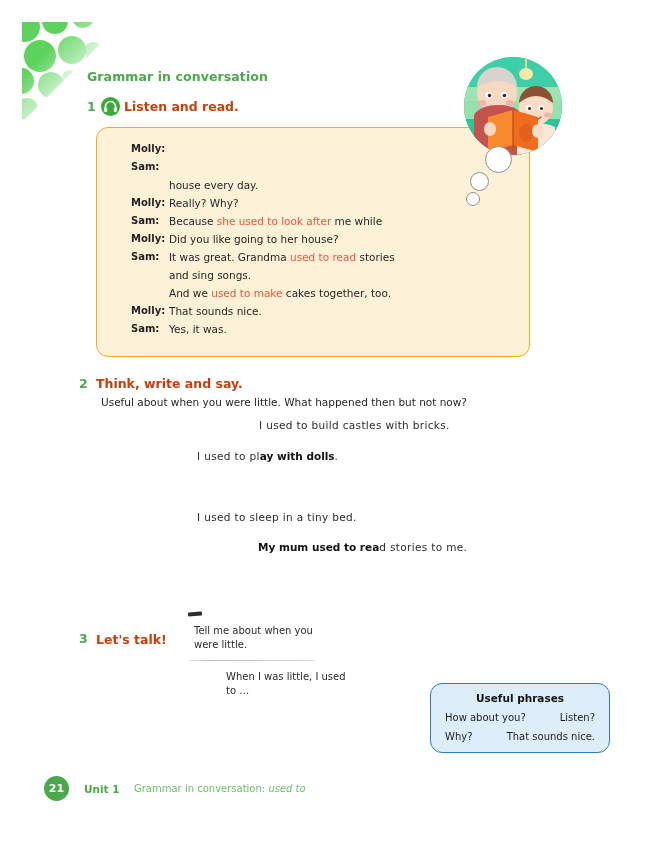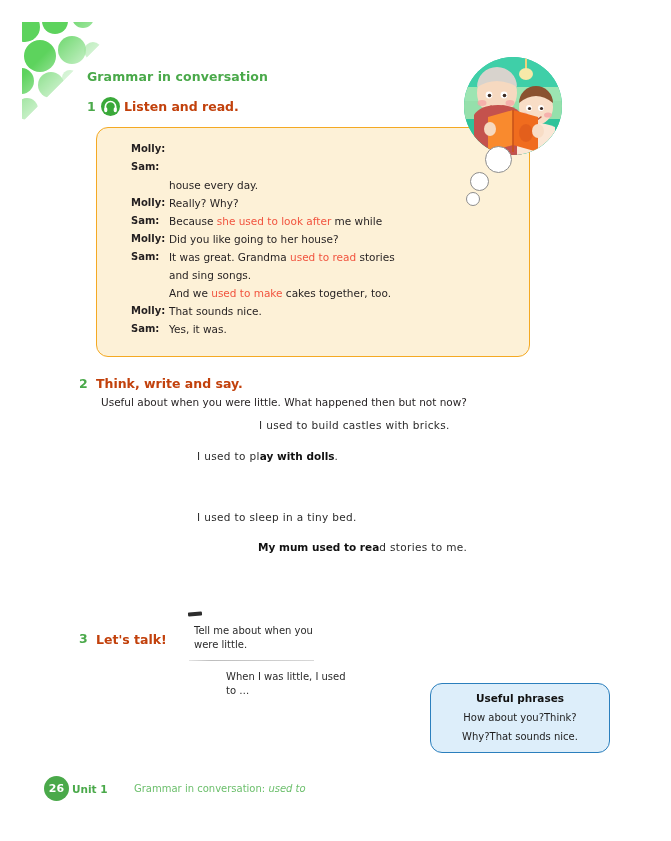--- a/index.html
+++ b/index.html
@@ -202,21 +202,21 @@
   }
   #useful-phrases-title {
     text-align: center;
     font-size: 10.5px;
     font-weight: bold;
     color: #111;
     margin-top: 8px;
   }
   .phrase-row {
     display: flex;
-    justify-content: center;
+    justify-content: space-between;
     font-size: 10px;
     color: #1d1d1d;
     padding: 0 14px;
     margin-top: 8px;
   }
 
   
   #page-number-badge {
     position: absolute;
     left: 44px;
@@ -227,21 +227,21 @@
     background: #4aa94a;
     color: #ffffff;
     font-size: 11px;
     font-weight: bold;
     display: flex;
     align-items: center;
     justify-content: center;
   }
   #footer-unit {
     position: absolute;
-    left: 72px;
+    left: 84px;
     top: 783px;
     font-size: 10.5px;
     font-weight: bold;
     color: #4aa94a;
   }
   #footer-topic {
     position: absolute;
     left: 134px;
     top: 783px;
     font-size: 10px;
@@ -388,25 +388,25 @@
 <div class="ex-title" style="left:96px; top:632px;">Let's talk!</div>
 <div id="bubble-a-tail"></div>
 <div id="speech-bubble-a">Tell me about when you were little.</div>
 <div id="bubble-a-rule"></div>
 <div id="speech-bubble-b">When I was little, I used to …</div>
 
 <div id="useful-phrases">
   <div id="useful-phrases-title">Useful phrases</div>
   <div class="phrase-row">
     <span>How about you?</span>
-    <span>Think?</span>
+    <span>Listen?</span>
   </div>
   <div class="phrase-row">
     <span>Why?</span>
     <span>That sounds nice.</span>
   </div>
 </div>
 
-<div id="page-number-badge">26</div>
+<div id="page-number-badge">21</div>
 <div id="footer-unit">Unit 1</div>
 <div id="footer-topic">
   <span>Grammar in conversation: </span><span class="ital">used to</span>
 </div>
 
 </body></html>

